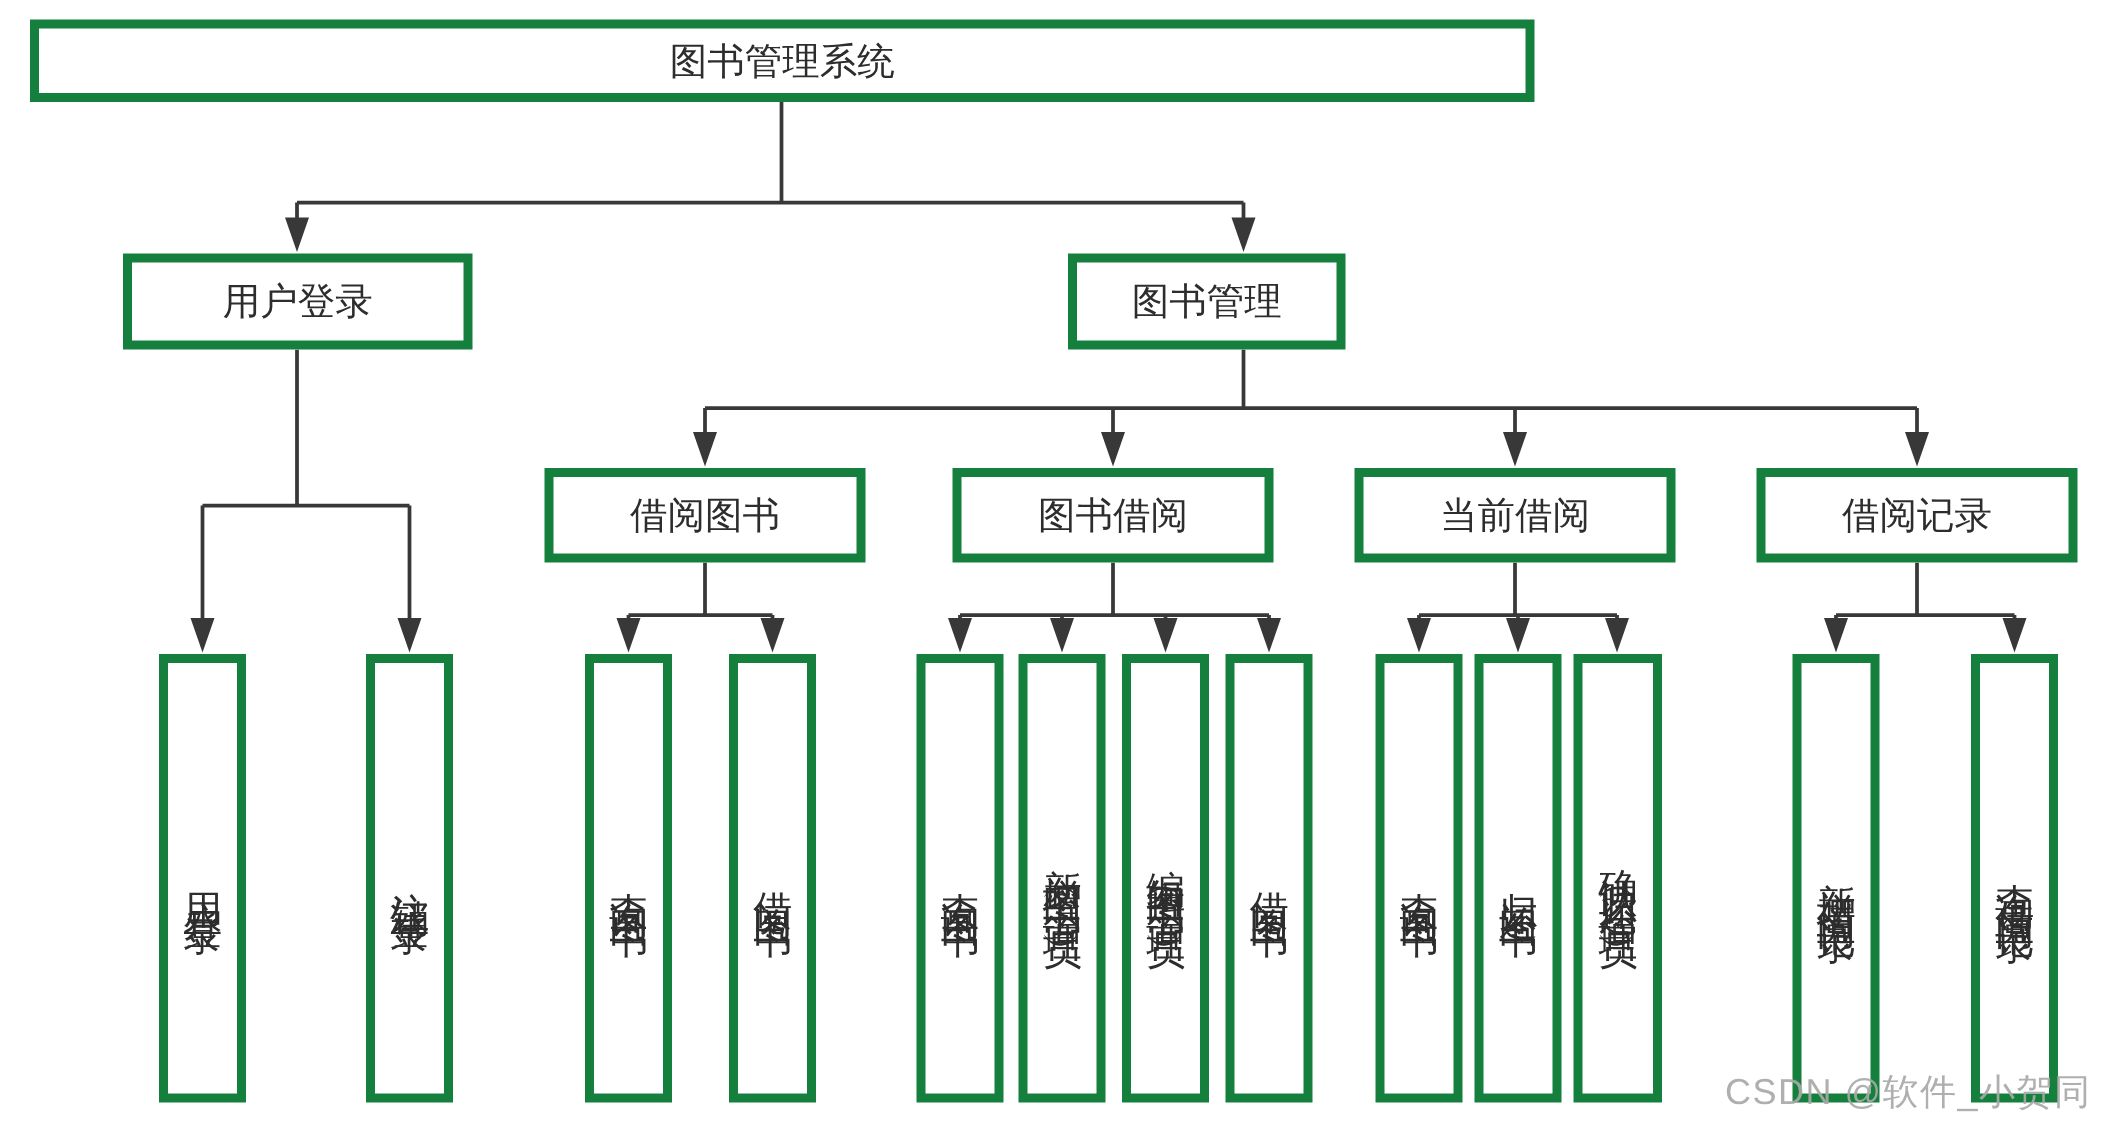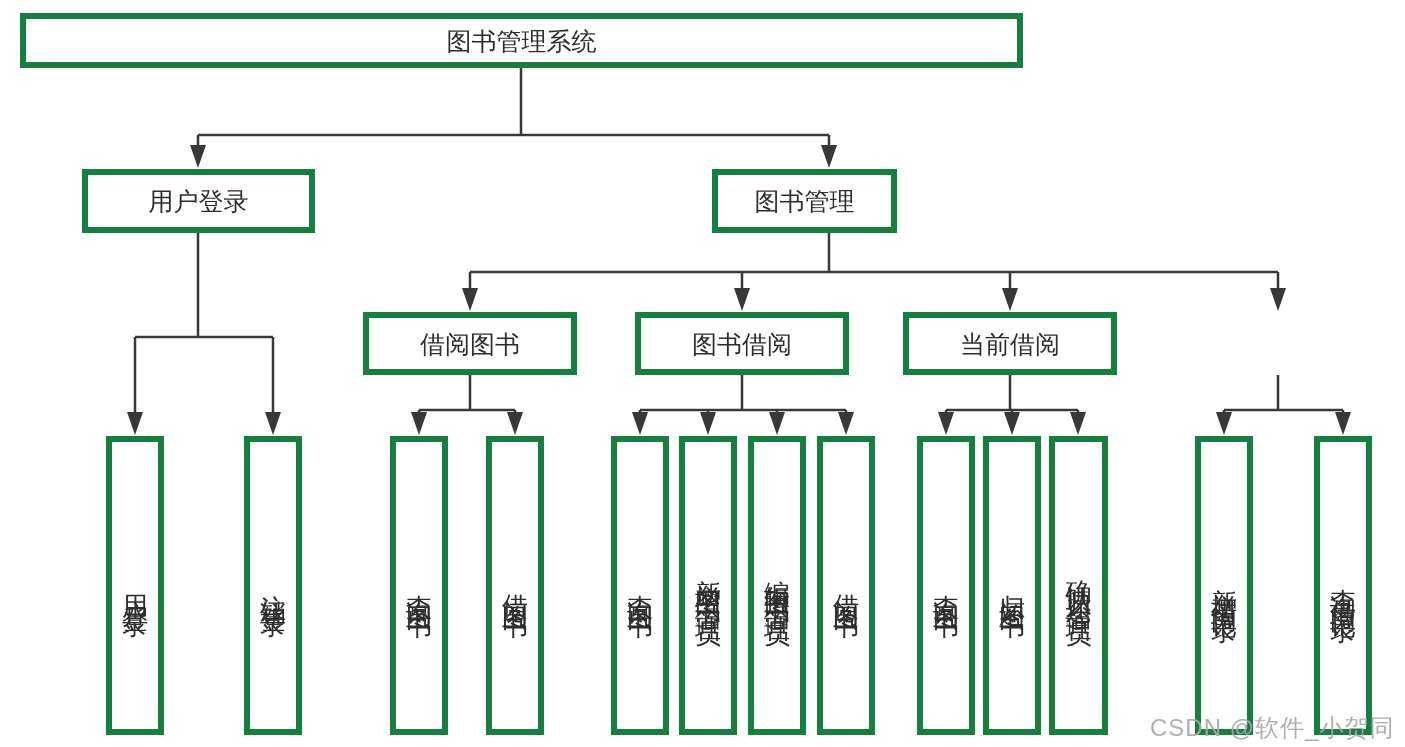--- a/index.html
+++ b/index.html
@@ -57,20 +57,21 @@
   </svg>
 
   <div class="node" style="left:20px;top:13px;width:1003px;height:55px">图书管理系统</div>
 
   <div class="node" style="left:82px;top:169px;width:233px;height:64px">用户登录</div>
   <div class="node" style="left:712px;top:169px;width:185px;height:64px">图书管理</div>
 
   <div class="node" style="left:363px;top:312px;width:214px;height:63px">借阅图书</div>
   <div class="node" style="left:903px;top:312px;width:214px;height:63px">当前借阅</div>
   <div class="node" style="left:635px;top:312px;width:214px;height:63px">图书借阅</div>
+  <div class="node" style="left:1171px;top:312px;width:214px;height:63px">借阅记录</div>
 
   <div class="node v" style="left:106px;top:436px;width:58px;height:299px">用户登录</div>
   <div class="node v" style="left:244px;top:436px;width:58px;height:299px">注销登录</div>
 
   <div class="node v" style="left:390px;top:436px;width:58px;height:299px">查询图书</div>
   <div class="node v" style="left:486px;top:436px;width:58px;height:299px">借阅图书</div>
 
   <div class="node v" style="left:611px;top:436px;width:58px;height:299px">查询图书</div>
   <div class="node v" style="left:679px;top:436px;width:58px;height:299px">新增图书（管理员）</div>
   <div class="node v" style="left:748px;top:436px;width:58px;height:299px">编辑图书（管理员）</div>

